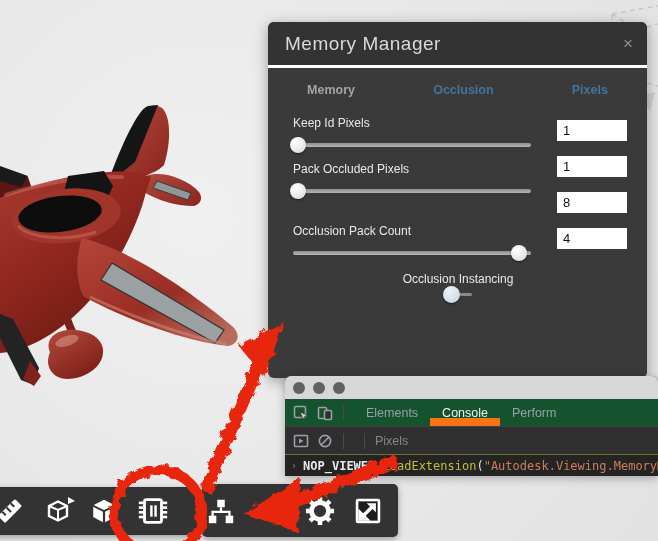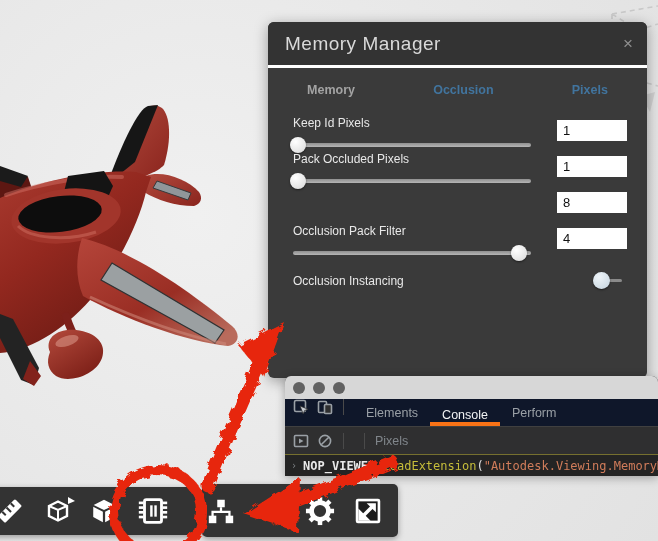--- a/index.html
+++ b/index.html
@@ -21,37 +21,37 @@
   .mm-tab.active{color:#a3a3a3;}
   .slider-row{position:absolute;left:25px;width:238px;}
   .slider-label{color:#e8e8e8;font-size:12px;margin-bottom:7px;white-space:nowrap;}
   .slider-track{position:relative;height:16px;}
   .slider-track .rail{position:absolute;left:0;right:0;top:6px;height:4px;border-radius:2px;
       background:linear-gradient(#8f8f8f,#b5b5b5);}
   .slider-track .thumb{position:absolute;top:0;width:16px;height:16px;border-radius:50%;
       background:radial-gradient(circle at 35% 30%, #ffffff, #d8d8d8);box-shadow:0 1px 2px rgba(0,0,0,.5);}
   .val-input{position:absolute;width:70px;height:21px;right:20px;background:#ffffff;border:none;
       color:#111;font-size:13px;font-family:"Liberation Sans",sans-serif;padding:0 0 0 6px;}
-  #toggle-row{position:absolute;left:25px;top:250px;width:330px;display:flex;align-items:center;}
+  #toggle-row{position:absolute;left:25px;top:250px;width:330px;display:flex;align-items:center;flex-direction:column;}
   #toggle-row .slider-label{margin:0;flex:1;}
   .toggle{position:relative;width:30px;height:17px;}
   .toggle .track{position:absolute;left:14px;top:7px;width:15px;height:3px;background:#8a8a8a;border-radius:2px;}
   .toggle .knob{position:absolute;left:0;top:0;width:17px;height:17px;border-radius:50%;
       background:radial-gradient(circle at 35% 30%, #eef4f8, #c3d2dd);box-shadow:0 1px 2px rgba(0,0,0,.5);}
   
   #devtools{position:absolute;left:285px;top:376px;width:373px;height:100px;z-index:6;
             border-radius:6px 6px 0 0;box-shadow:0 2px 10px rgba(0,0,0,.3);overflow:hidden;background:#2f2f30;}
   #dt-titlebar{height:23px;background:#d7d7d7;display:flex;align-items:center;padding-left:8px;}
   .dot{width:12px;height:12px;border-radius:50%;background:#616161;margin-right:8px;}
-  #dt-tabs{height:28px;background:#0f172a;display:flex;border-bottom:1px solid #404040;
+  #dt-tabs{height:28px;background:#14532d;display:flex;align-items:center;border-bottom:1px solid #404040;
            color:#9aa0a6;font-size:12.5px;}
   .dt-icon{width:16px;height:16px;margin-left:8px;flex:none;}
   .dt-sep{width:1px;height:16px;background:#4a4a4a;margin:0 10px;flex:none;}
   .dt-tab{padding:0 12px;height:100%;display:flex;align-items:center;white-space:nowrap;cursor:pointer;}
-  .dt-tab.active{color:#f1f3f4;border-bottom:4px solid #f97316;padding-top:8px;}
+  .dt-tab.active{color:#f1f3f4;border-bottom:8px solid #f97316;padding-top:8px;}
   #dt-controls{height:27px;background:#2f2f30;display:flex;align-items:center;color:#dadce0;font-size:12.5px;}
   #dt-top{flex:none;width:218px;display:flex;align-items:center;}
   #dt-top .caret{margin-left:auto;color:#9aa0a6;font-size:10px;}
   #dt-filter{color:#80868b;}
   #dt-console{height:22px;background:#242424;border-top:1px solid #76702f;display:flex;align-items:center;
       font-family:"DejaVu Sans Mono",monospace;font-size:12px;white-space:nowrap;overflow:hidden;padding-left:6px;}
   #dt-console .chev{color:#7d8084;margin-right:6px;font-size:10px;}
   .tok-obj{color:#e8e8e8;font-weight:bold;}
   .tok-plain{color:#e0e0e0;}
   .tok-fn{color:#c6bd3a;}
@@ -144,33 +144,33 @@
 
     <div class="slider-row" style="top:94px">
       <div class="slider-label">Keep Id Pixels</div>
       <div class="slider-track">
         <span class="rail"></span>
         <span class="thumb" style="left: calc(2% - 8px);"></span>
       </div>
     </div>
     <input class="val-input" style="top: 98px;" value="1">
 
-    <div class="slider-row" style="top:130px">
+    <div class="slider-row" style="top:140px">
       <div class="slider-label">Pack Occluded Pixels</div>
       <div class="slider-track">
         <span class="rail"></span>
         <span class="thumb" style="left: calc(2% - 8px);"></span>
       </div>
     </div>
     <input class="val-input" style="top: 134px;" value="1">
 
     <input class="val-input" style="top: 170px;" value="8">
 
     <div class="slider-row" style="top:202px">
-      <div class="slider-label">Occlusion Pack Filter</div>
+      <div class="slider-label">Occlusion Pack Count</div>
       <div class="slider-track">
         <span class="rail"></span>
         <span class="thumb" style="left: calc(95% - 8px);"></span>
       </div>
     </div>
     <input class="val-input" style="top: 206px;" value="4">
 
     <div id="toggle-row">
       <div class="slider-label">Occlusion Instancing</div>
       <div class="toggle">

